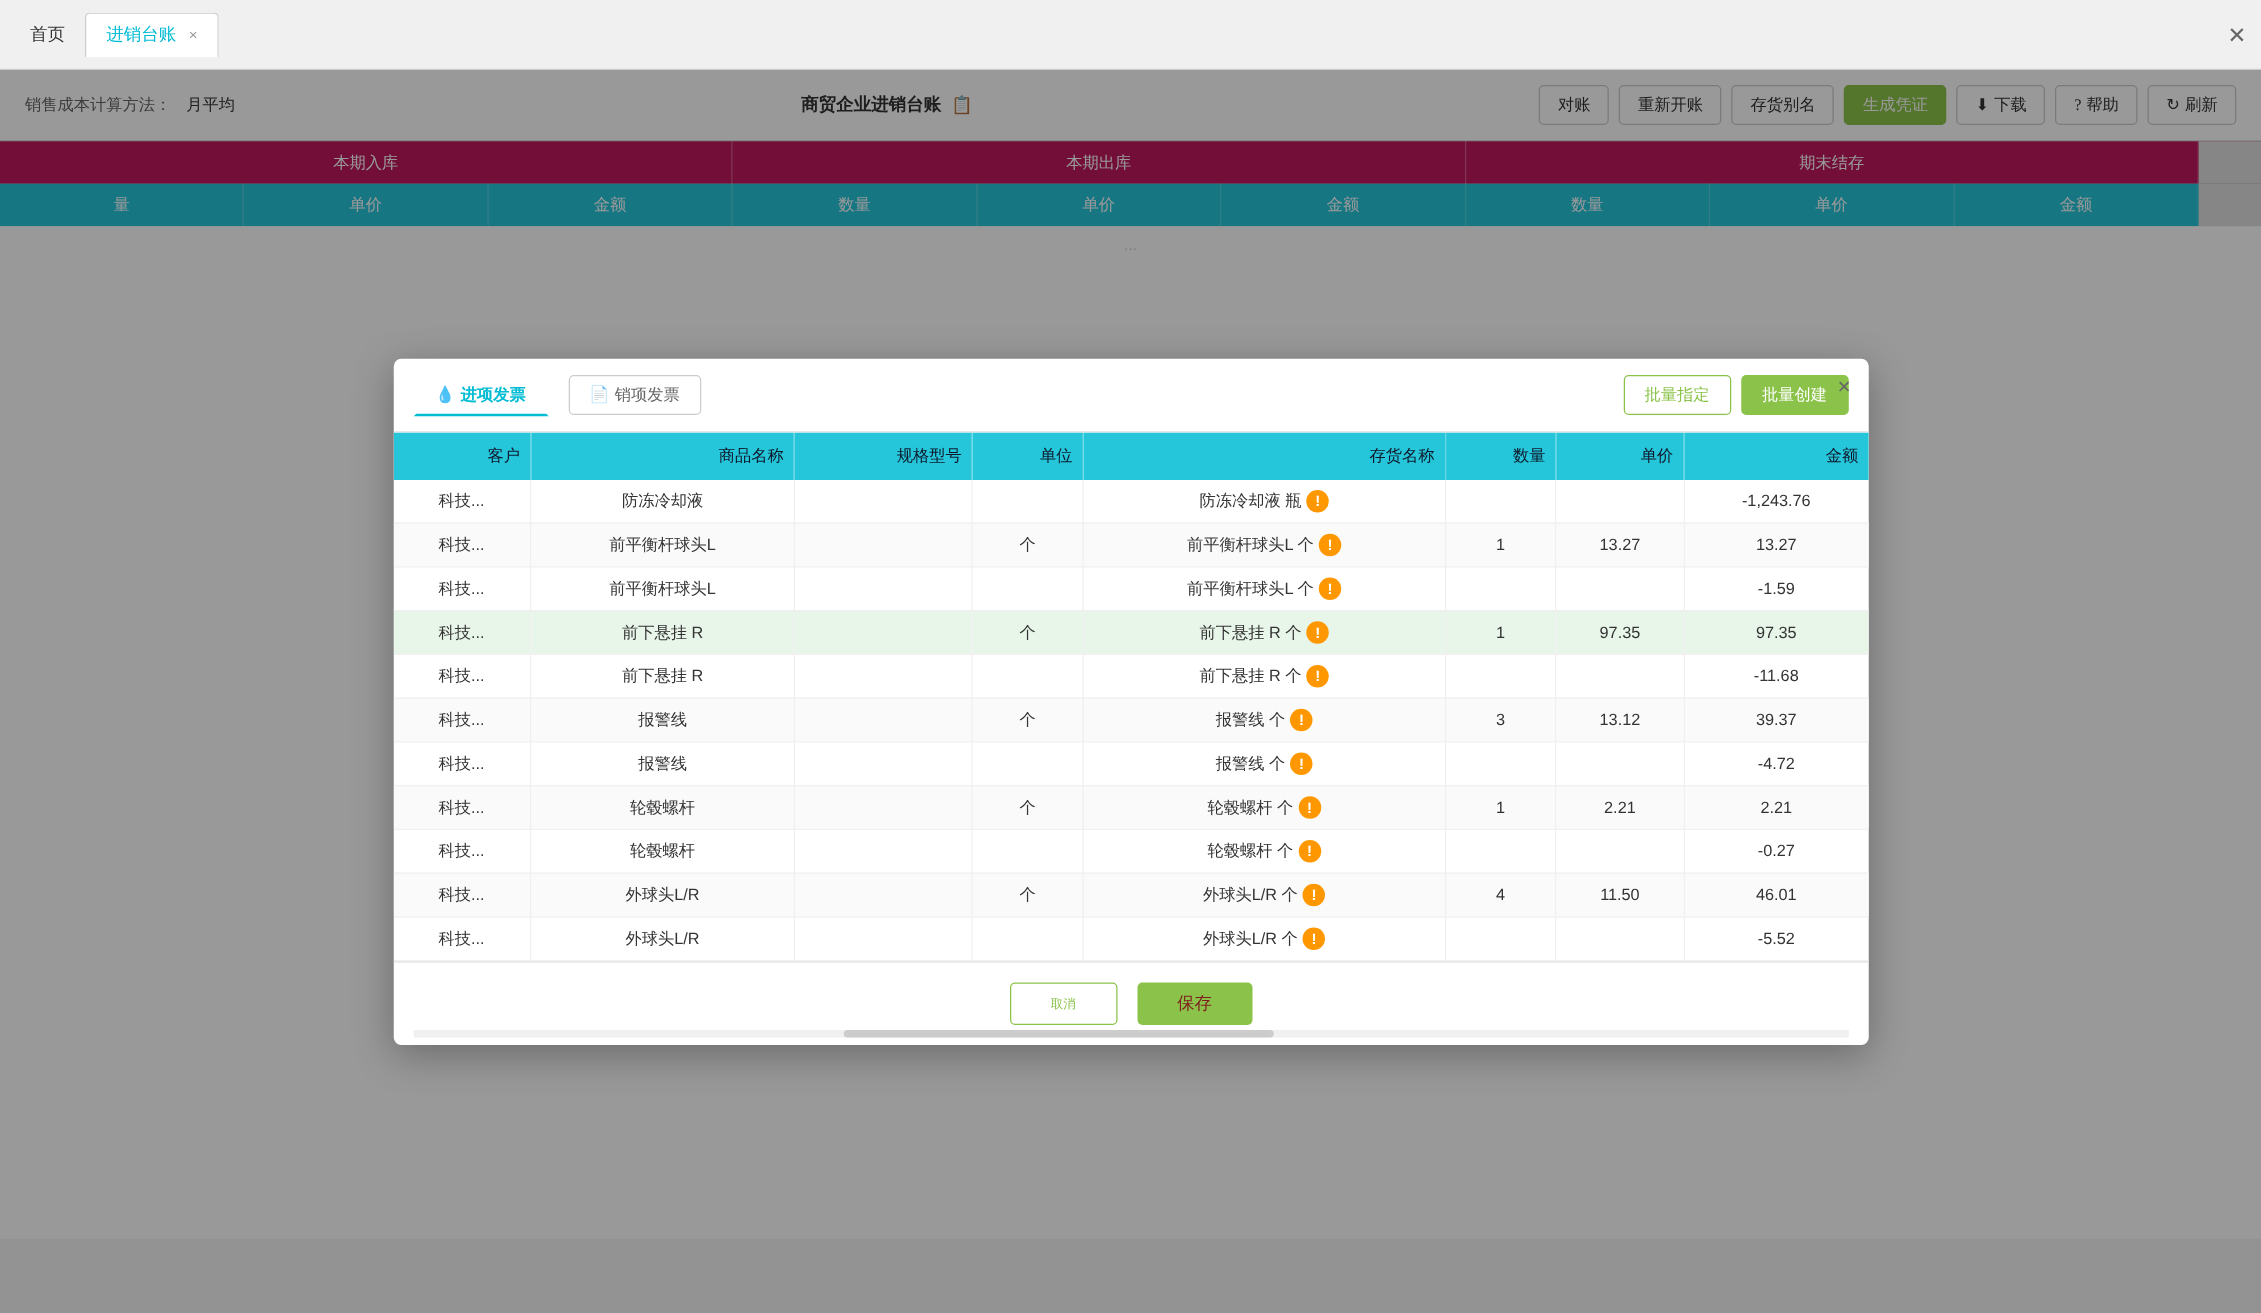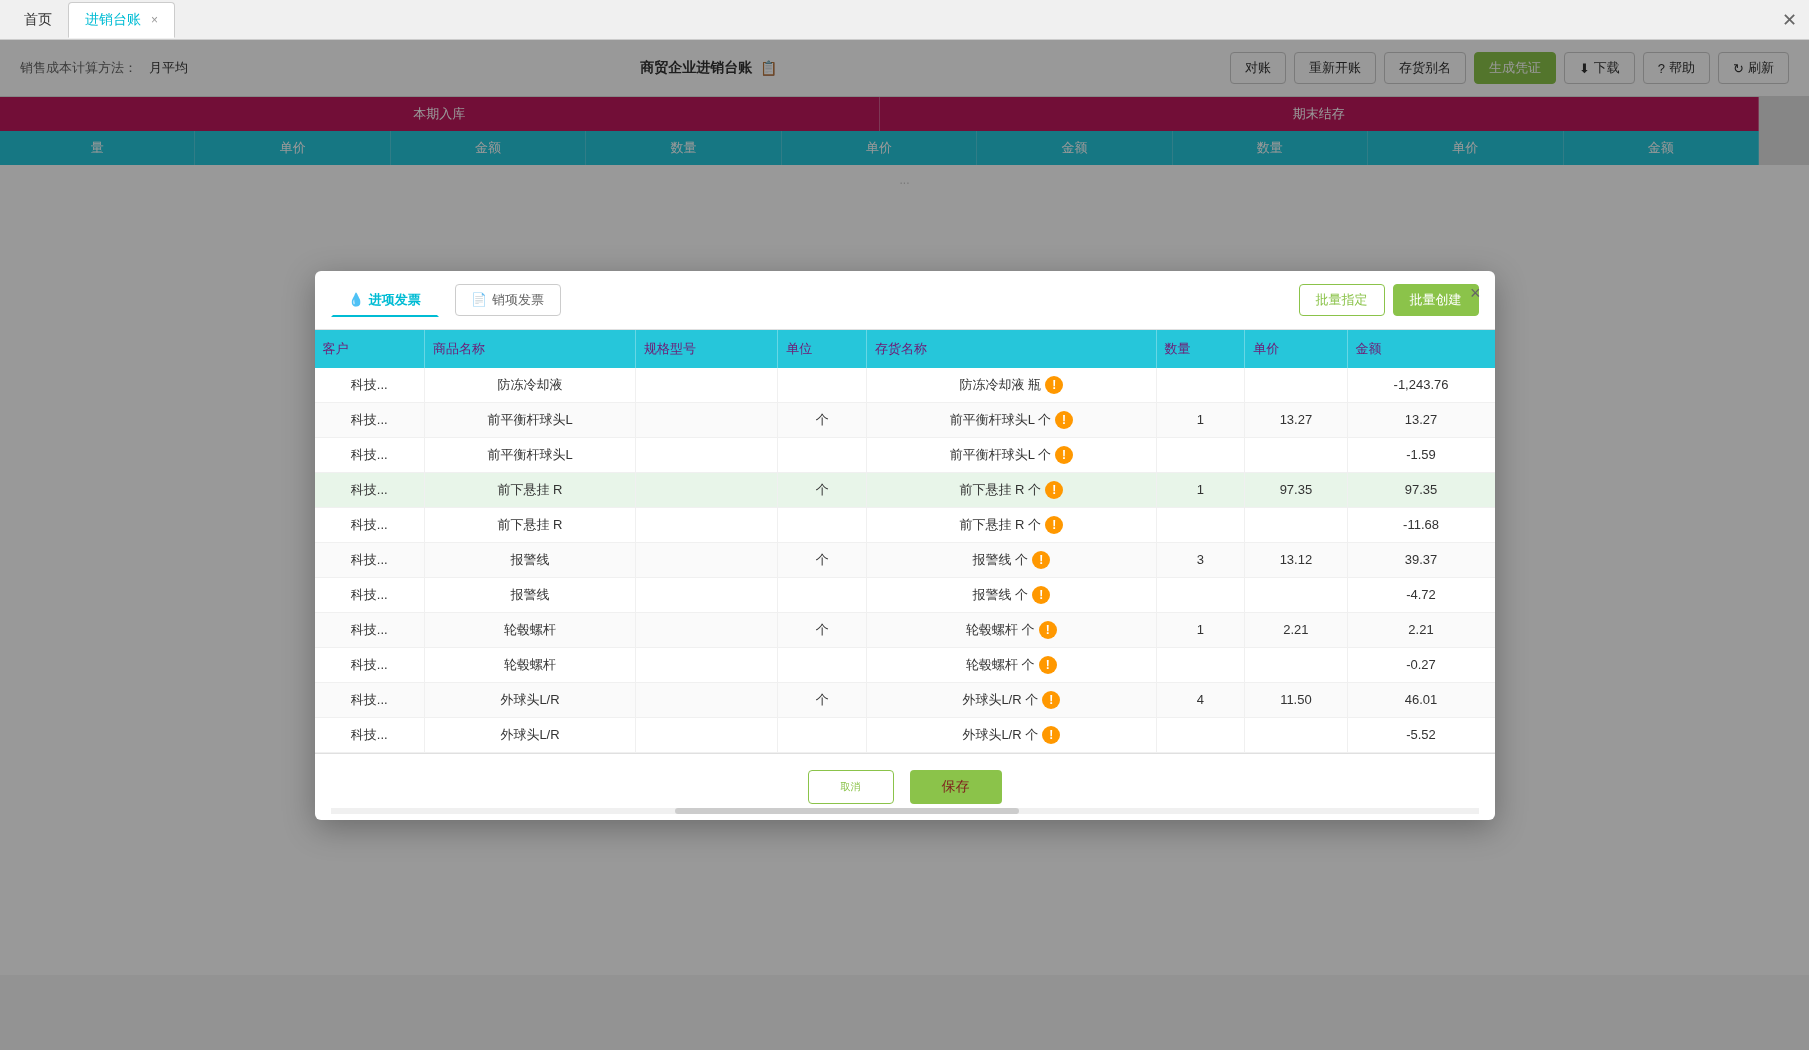--- a/index.html
+++ b/index.html
@@ -11,21 +11,21 @@
       height: 1050px;
       overflow: hidden;
       position: relative;
     }
 
     
     .tab-bar {
       display: flex;
       align-items: center;
       background: #f0f0f0;
-      height: 40px;
+      height: 56px;
       padding: 0 8px;
       border-bottom: 1px solid #ccc;
       position: relative;
     }
     .tab-home {
       padding: 8px 16px;
       font-size: 14px;
       color: #333;
       cursor: pointer;
     }
@@ -113,20 +113,21 @@
     }
     .btn-outline {
       background: #fff;
       border: 1px solid #ccc;
       color: #333;
     }
     .btn-icon {
       display: flex;
       align-items: center;
       gap: 4px;
+      font-family: Liberation Serif, serif;
     }
 
     
     .table-header-section {
       background: #be185d;
       display: flex;
     }
     .header-group {
       flex: 1;
       text-align: center;
@@ -230,23 +231,23 @@
       overflow-y: auto;
       overflow-x: hidden;
     }
     table {
       width: 100%;
       border-collapse: collapse;
       font-size: 13px;
     }
     th {
       background: #26c6da;
-      color: #701a75;
+      color: #0f172a;
       padding: 10px 8px;
-      text-align: left;
+      text-align: right;
       border-right: 1px solid rgba(255,255,255,0.3);
       font-weight: normal;
       white-space: nowrap;
     }
     th:last-child { border-right: none; }
     td {
       padding: 8px;
       text-align: center;
       border-bottom: 1px solid #f0f0f0;
       border-right: 1px solid #f0f0f0;
@@ -356,20 +357,23 @@
       <button class="btn btn-outline btn-icon">? <span>帮助</span></button>
       <button class="btn btn-outline btn-icon">↻ <span>刷新</span></button>
     </div>
   </div>
 
   <div class="table-header-section">
     <div class="header-group" style="flex: 3;">
       <span>本期入库</span>
     </div>
     <div class="header-group" style="flex: 3;">
+      <span>本期出库</span>
+    </div>
+    <div class="header-group" style="flex: 3;">
       <span>期末结存</span>
     </div>
     <div style="width:50px; background:#e0e0e0;"></div>
   </div>
 
   <div class="col-headers">
     <div class="col-header"><span>量</span></div>
     <div class="col-header"><span>单价</span></div>
     <div class="col-header"><span>金额</span></div>
     <div class="col-header"><span>数量</span></div>

